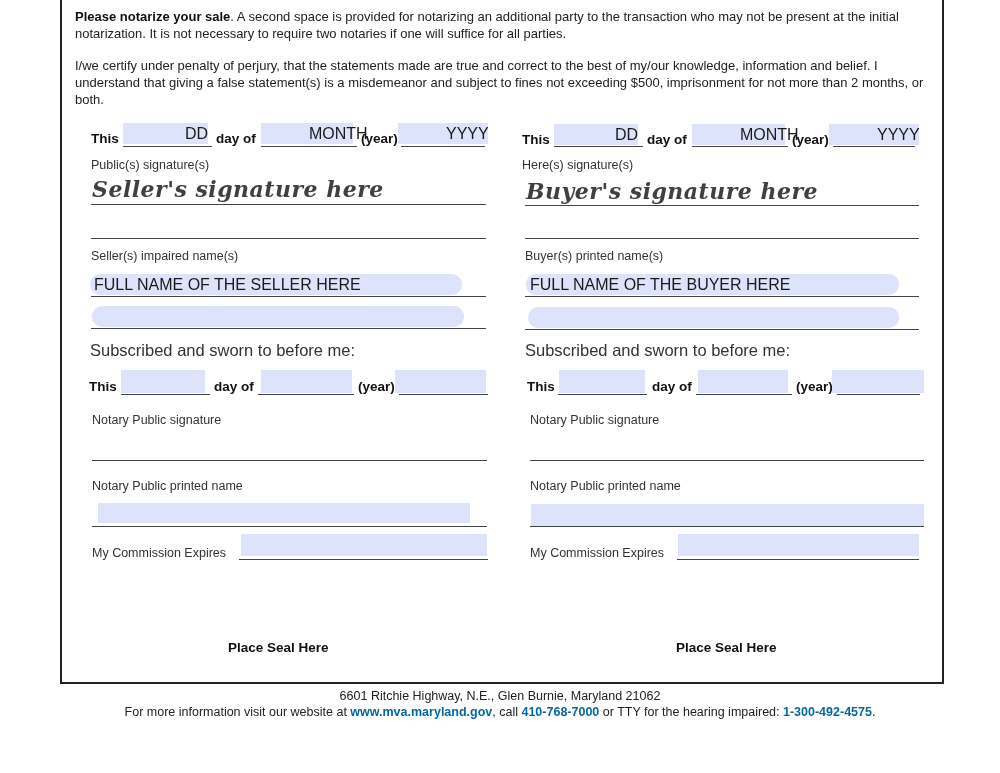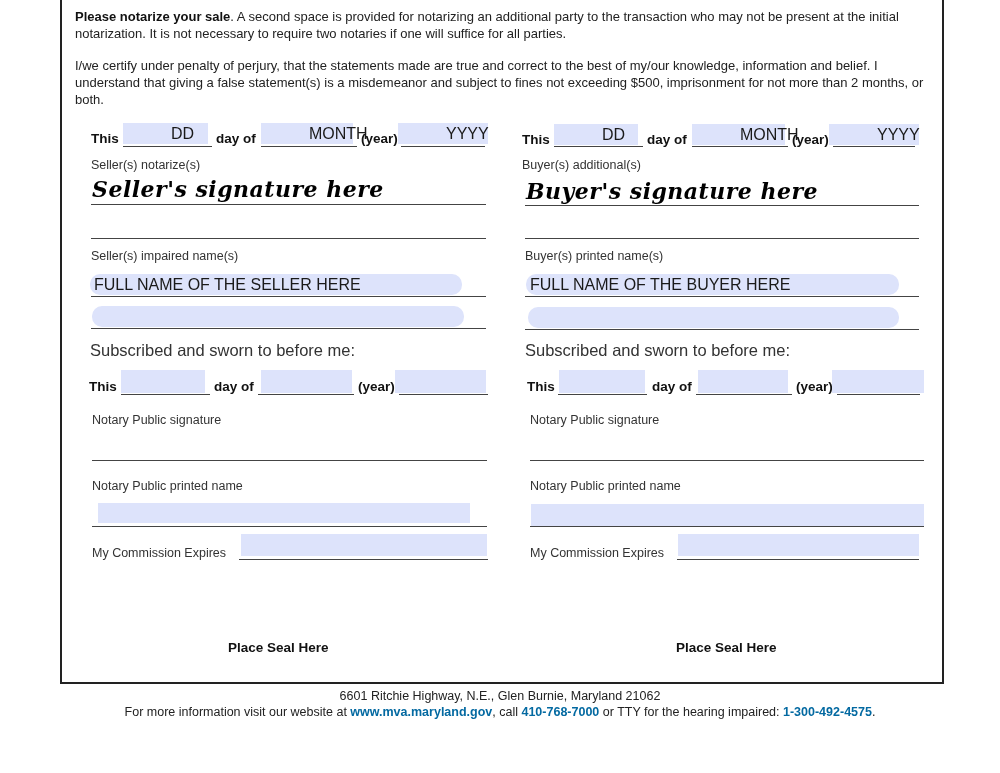--- a/index.html
+++ b/index.html
@@ -10,24 +10,24 @@
   .intro { position:absolute; left:75px; top:8px; width:865px; font-size:13px; line-height:17px; color:#222; }
   .intro p { margin:0 0 15px 0; }
   .intro b { font-weight:bold; color:#111; }
   .abs { position:absolute; }
   .lbl-bold { font-weight:bold; font-size:13.5px; color:#111; }
   .lbl-sm { font-size:12.5px; color:#333; }
   .lbl-med { font-size:16.5px; color:#333; }
   .line { position:absolute; height:0; border-bottom:1px solid #444; }
   .field { position:absolute; background:#dde3fb; color:#1a1a1a; font-size:16px;
            box-sizing:border-box; }
-  .field.center { text-align:left;padding-left:48px; }
+  .field.center { text-align:right;padding-left:48px; }
   .field.left { padding-left:4px;border-radius:10px; }
   .sig { position:absolute; font-family:"DejaVu Serif", serif; font-style:italic; font-weight:bold;
-         font-size:22px; color:#000000; letter-spacing:0.5px; }
+         font-size:22px; color:#404040; letter-spacing:0.5px; }
   .seal { position:absolute; font-weight:bold; font-size:13.5px; color:#111; }
   .footer { position:absolute; left:0; width:1000px; text-align:center; font-size:12.5px; color:#222; }
   .footer b { font-weight:bold; color:#0369a1; }
 </style>
 </head>
 <body>
 
 <div class="frame"></div>
 
 <div class="intro">
@@ -39,21 +39,21 @@
   <span class="abs lbl-bold" style="left:91px;top:131px;">This</span>
   <div class="field center" style="left:123px;top:123px;width:85px;height:21px;line-height:21px;">DD</div>
   <div class="line" style="left:123px;top:146px;width:89px;"></div>
   <span class="abs lbl-bold" style="left:216px;top:131px;">day of</span>
   <div class="field center" style="left:261px;top:123px;width:92px;height:21px;line-height:21px;">MONTH</div>
   <div class="line" style="left:261px;top:146px;width:96px;"></div>
   <span class="abs lbl-bold" style="left:361px;top:131px;">(year)</span>
   <div class="field center" style="left:398px;top:123px;width:90px;height:21px;line-height:21px;">YYYY</div>
   <div class="line" style="left:401px;top:146px;width:84px;"></div>
 
-  <span class="abs lbl-sm" style="left:91px;top:158px;">Seller(s) notarize(s)</span>
+  <span class="abs lbl-sm" style="left:91px;top:158px;">Public(s) signature(s)</span>
   <div class="sig" style="left:92px;top:176px;">Seller's signature here</div>
   <div class="line" style="left:91px;top:204px;width:395px;"></div>
   <div class="line" style="left:91px;top:238px;width:395px;"></div>
 
   <span class="abs lbl-sm" style="left:91px;top:249px;">Seller(s) impaired name(s)</span>
   <div class="field left" style="left:90px;top:274px;width:372px;height:21px;line-height:22px;">FULL NAME OF THE SELLER HERE</div>
   <div class="line" style="left:91px;top:296px;width:395px;"></div>
   <div class="field left" style="left:92px;top:306px;width:372px;height:21px;"></div>
   <div class="line" style="left:91px;top:328px;width:395px;"></div>
 
@@ -87,21 +87,21 @@
   <span class="abs lbl-bold" style="left:522px;top:132px;">This</span>
   <div class="field center" style="left:554px;top:124px;width:84px;height:21px;line-height:21px;">DD</div>
   <div class="line" style="left:554px;top:146px;width:89px;"></div>
   <span class="abs lbl-bold" style="left:647px;top:132px;">day of</span>
   <div class="field center" style="left:692px;top:124px;width:93px;height:21px;line-height:21px;">MONTH</div>
   <div class="line" style="left:692px;top:146px;width:96px;"></div>
   <span class="abs lbl-bold" style="left:792px;top:132px;">(year)</span>
   <div class="field center" style="left:829px;top:124px;width:90px;height:21px;line-height:21px;">YYYY</div>
   <div class="line" style="left:833px;top:146px;width:82px;"></div>
 
-  <span class="abs lbl-sm" style="left:522px;top:158px;">Buyer(s) additional(s)</span>
+  <span class="abs lbl-sm" style="left:522px;top:158px;">Here(s) signature(s)</span>
   <div class="sig" style="left:526px;top:178px;">Buyer's signature here</div>
   <div class="line" style="left:525px;top:205px;width:394px;"></div>
   <div class="line" style="left:525px;top:238px;width:394px;"></div>
 
   <span class="abs lbl-sm" style="left:525px;top:249px;">Buyer(s) printed name(s)</span>
   <div class="field left" style="left:526px;top:274px;width:373px;height:21px;line-height:22px;">FULL NAME OF THE BUYER HERE</div>
   <div class="line" style="left:525px;top:296px;width:394px;"></div>
   <div class="field left" style="left:528px;top:307px;width:371px;height:21px;"></div>
   <div class="line" style="left:525px;top:329px;width:394px;"></div>
 

